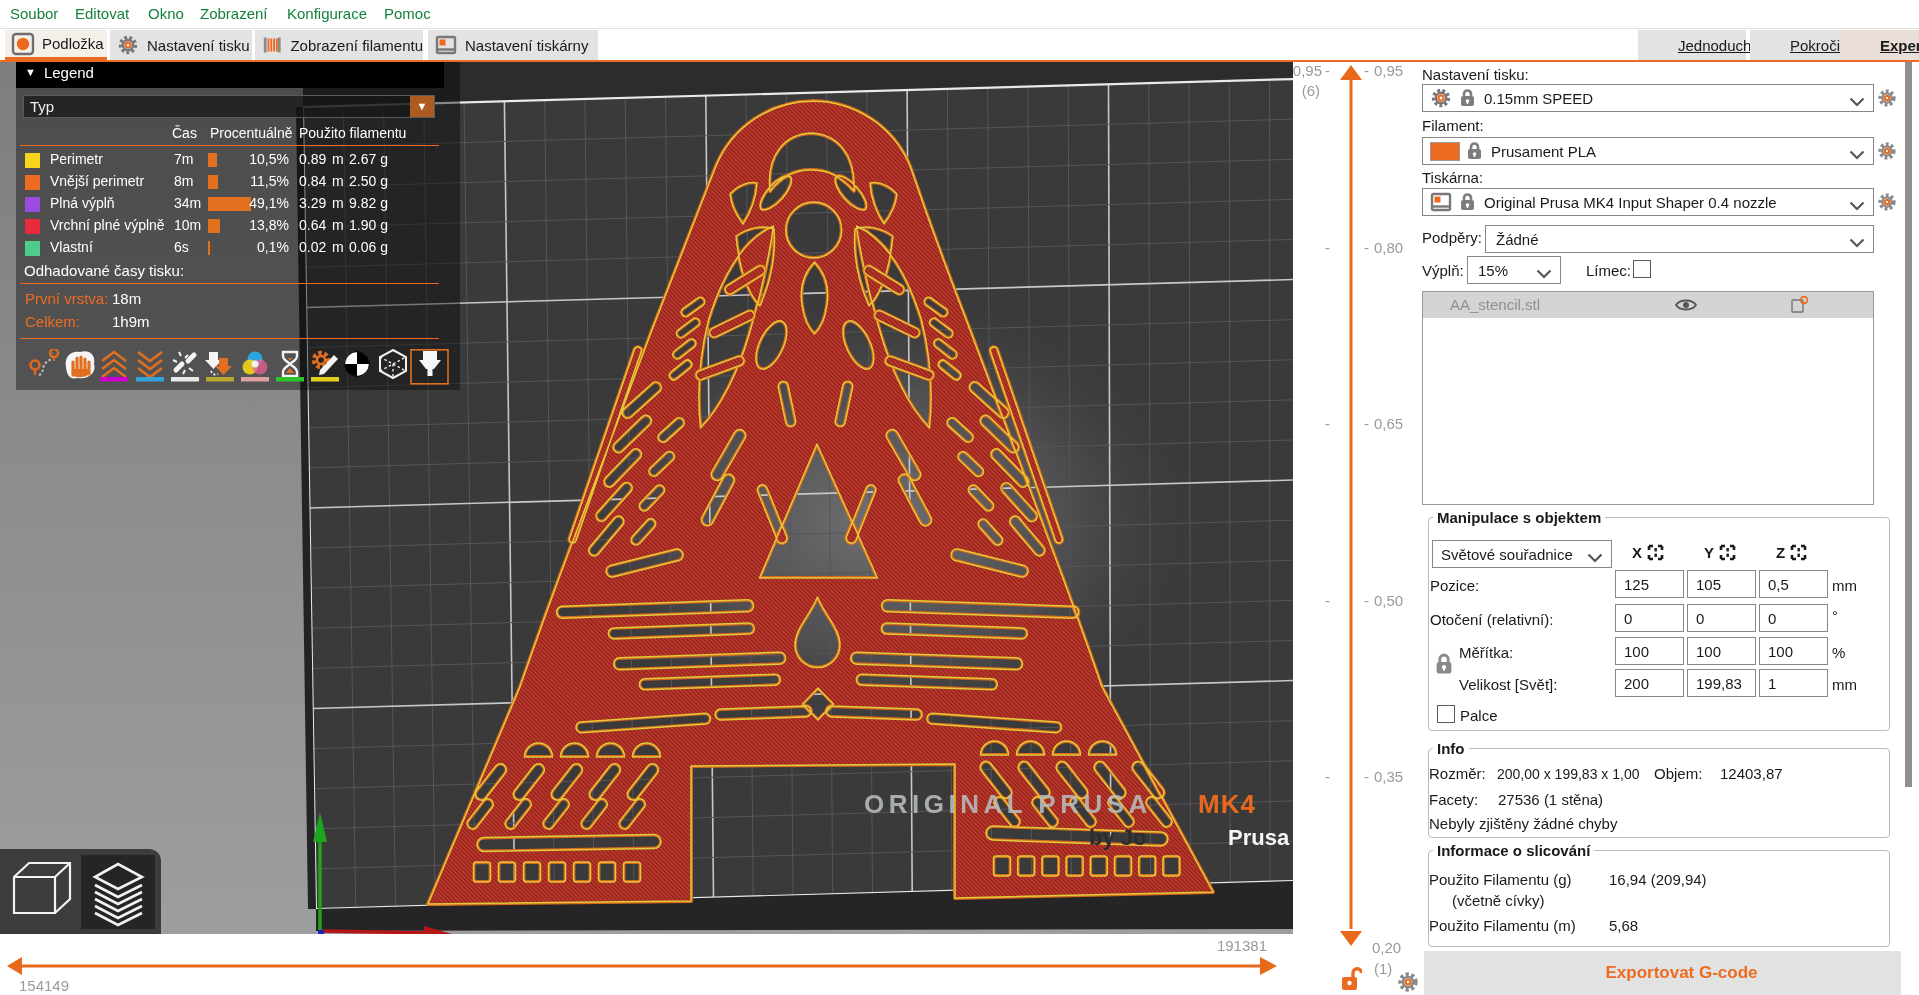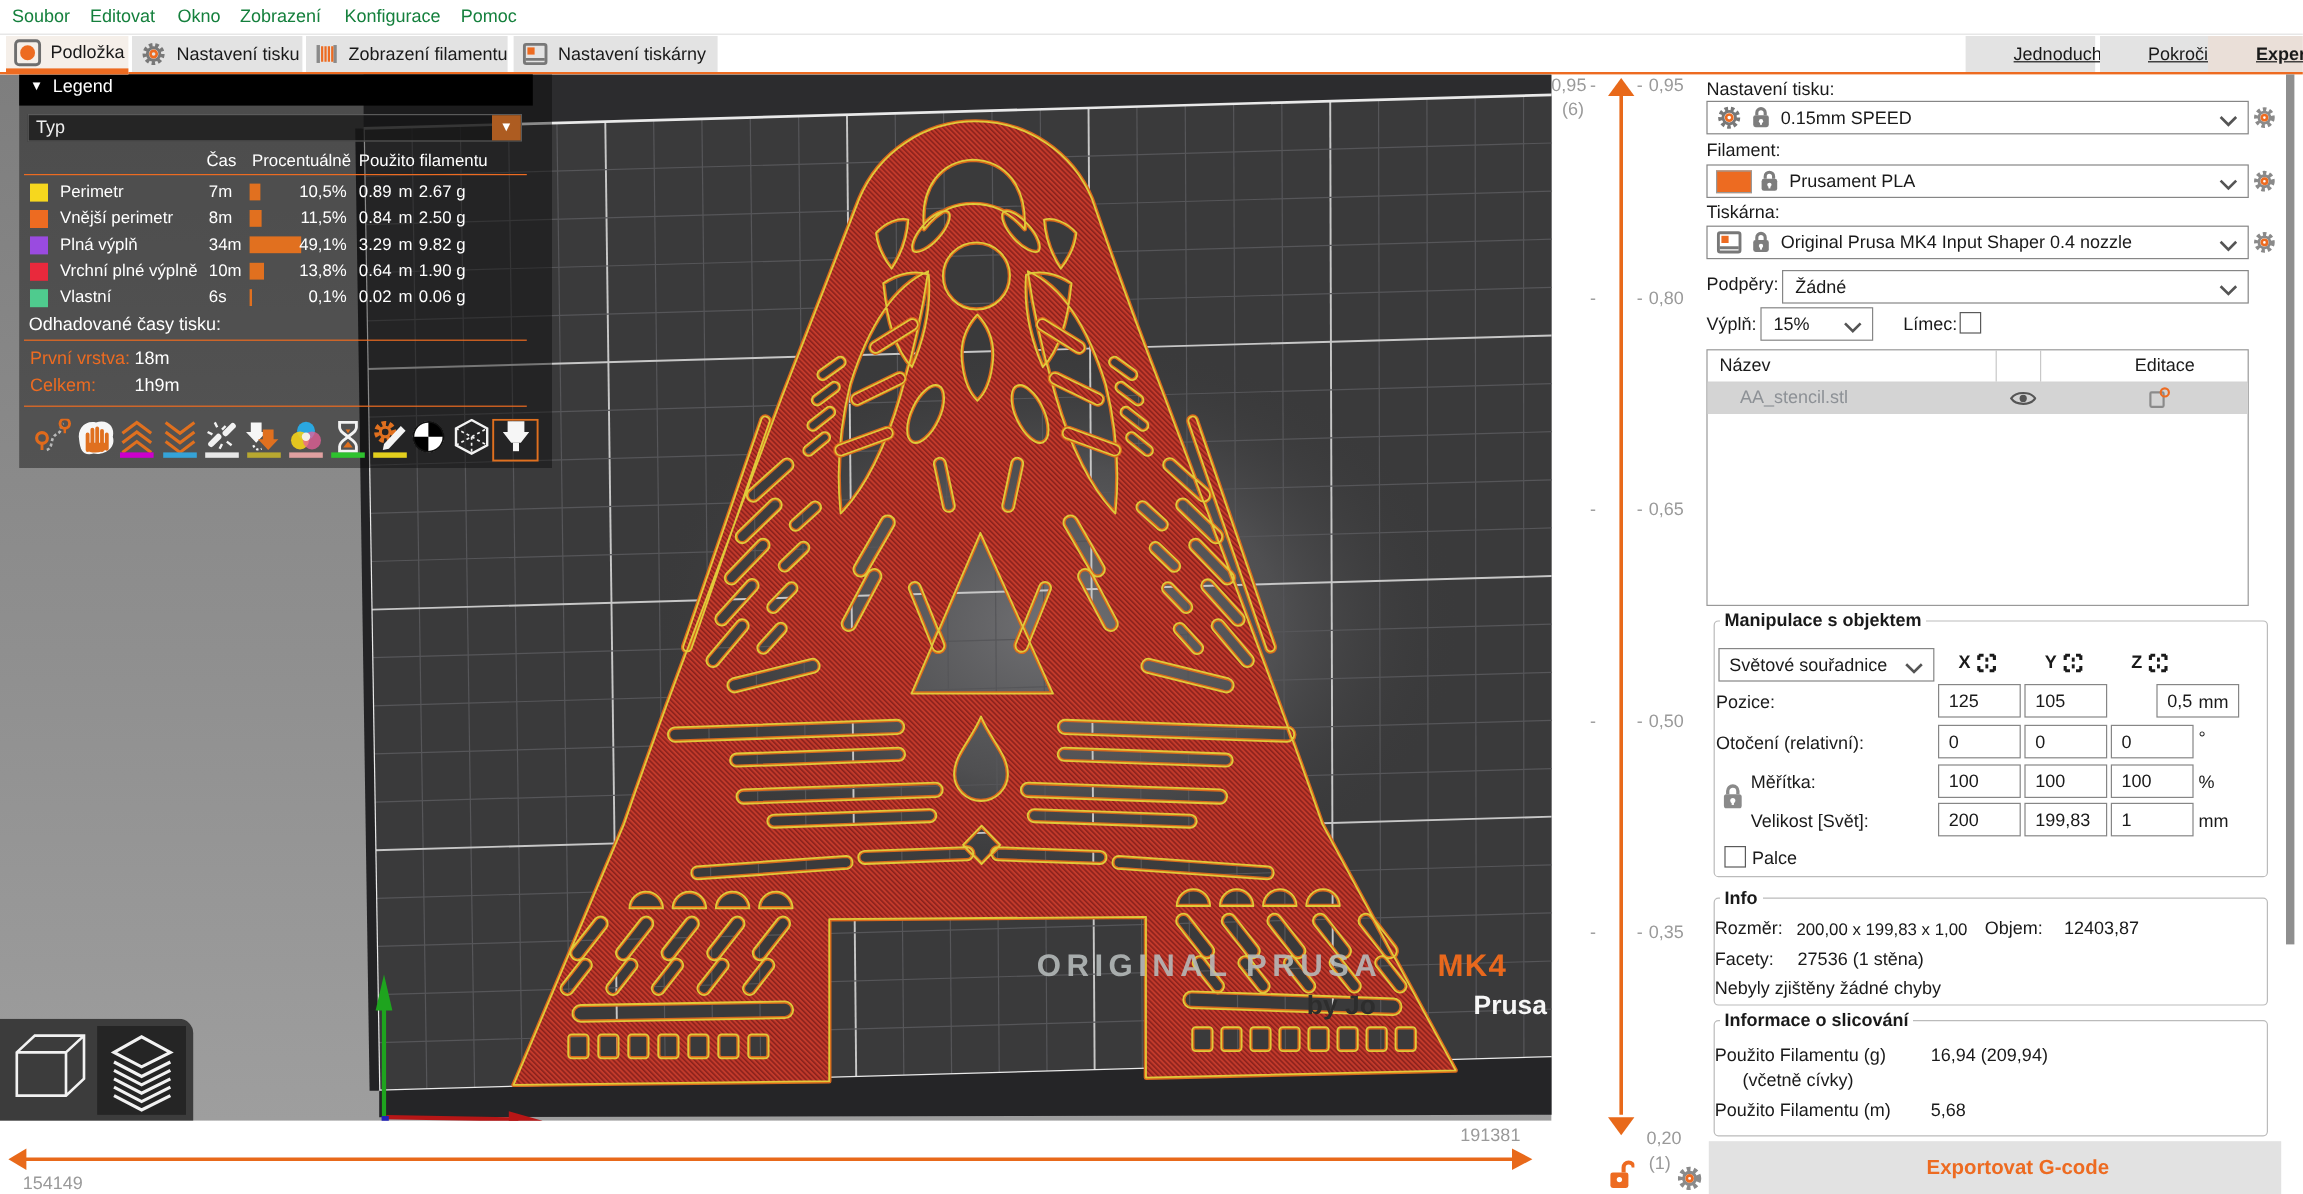--- a/index.html
+++ b/index.html
@@ -502,24 +502,20 @@
 <div class="sblabel" style="top:262px">Výplň:</div>
 <div class="combo" style="left:1467px;width:94px;top:256px">
       <span class="ctext" style="margin-left:10px">15%</span>
       <span class="cchev"><svg width="16" height="10" viewBox="0 0 16 10">
           <path d="M1.5 1.5 L8 8 L14.5 1.5" fill="none" stroke="#555" stroke-width="2.2"></path>
         </svg></span>
     </div>
 <div class="sblabel" style="left:1586px;top:262px">Límec:</div>
 <span class="cb" style="left:1633px;top:260px"></span>
 <div id="objtable">
-  <div id="othead">
-        <span style="left:10px">Název</span>
-        <span style="left:356px">Editace</span>
-      </div>
   <div id="otrow">
         <span id="otname">AA_stencil.stl</span>
         <span id="oteye"><svg width="22" height="16" viewBox="0 0 22 16">
             <path d="M1 8 C5 2 17 2 21 8 C17 14 5 14 1 8 Z" fill="none" stroke="#555" stroke-width="1.8"></path>
             <circle cx="11" cy="8" r="3" fill="#555"></circle>
           </svg></span>
         <span id="otcopy"><svg width="20" height="20" viewBox="0 0 20 20">
             <rect x="3" y="5" width="11" height="12" rx="1" fill="none" stroke="#8a8a8a" stroke-width="1.8"></rect>
             <circle cx="15" cy="5" r="3.4" fill="none" stroke="#ed6b21" stroke-width="1.8"></circle>
           </svg></span>
@@ -545,21 +541,21 @@
         <rect x="7.5" y="9.6" width="2.4" height="3.4" fill="#1a1a1a"></rect>
       </svg></div>
 <div class="xyzhead" style="left:1776px">Z <svg width="17" height="17" viewBox="0 0 17 17">
         <path d="M2 2 h4 M2 2 v4 M15 2 h-4 M15 2 v4 M2 15 h4 M2 15 v-4 M15 15 h-4 M15 15 v-4" stroke="#1a1a1a" stroke-width="2.6" fill="none"></path>
         <rect x="7.5" y="4" width="2.4" height="3.4" fill="#1a1a1a"></rect>
         <rect x="7.5" y="9.6" width="2.4" height="3.4" fill="#1a1a1a"></rect>
       </svg></div>
 <div class="mlabel" style="top:577px">Pozice:</div>
 <input class="mf" style="left: 1615px; top: 570px;" value="125">
     <input class="mf" style="left: 1687px; top: 570px;" value="105">
-    <input class="mf" style="left: 1759px; top: 570px; margin-left: 38px;" value="0,5">
+    <input class="mf" style="left: 1759px; top: 570px;" value="0,5">
     <span class="munit" style="top:577px">mm</span>
 <div class="mlabel" style="top:611px">Otočení (relativní):</div>
 <input class="mf" style="left: 1615px; top: 604px;" value="0">
     <input class="mf" style="left: 1687px; top: 604px;" value="0">
     <input class="mf" style="left: 1759px; top: 604px;" value="0">
     <span class="munit" style="top:607px">°</span>
 <div class="mlabel" style="left:1459px;top:644px">Měřítka:</div>
 <input class="mf" style="left: 1615px; top: 637px;" value="100">
     <input class="mf" style="left: 1687px; top: 637px;" value="100">
     <input class="mf" style="left: 1759px; top: 637px;" value="100">

